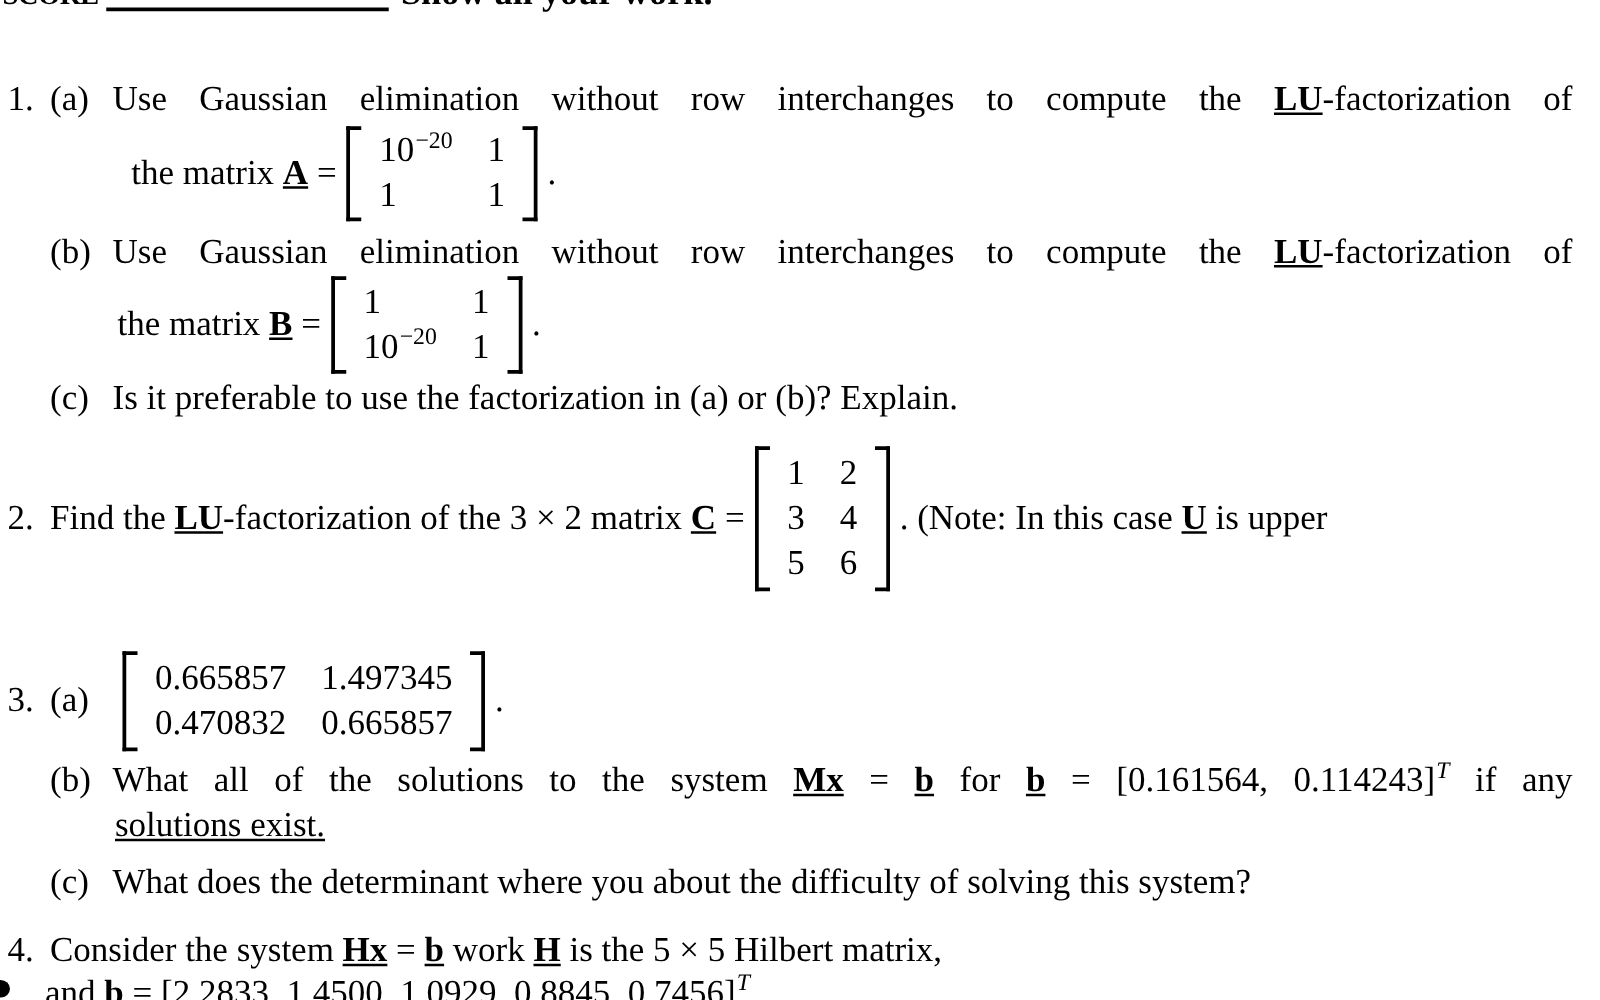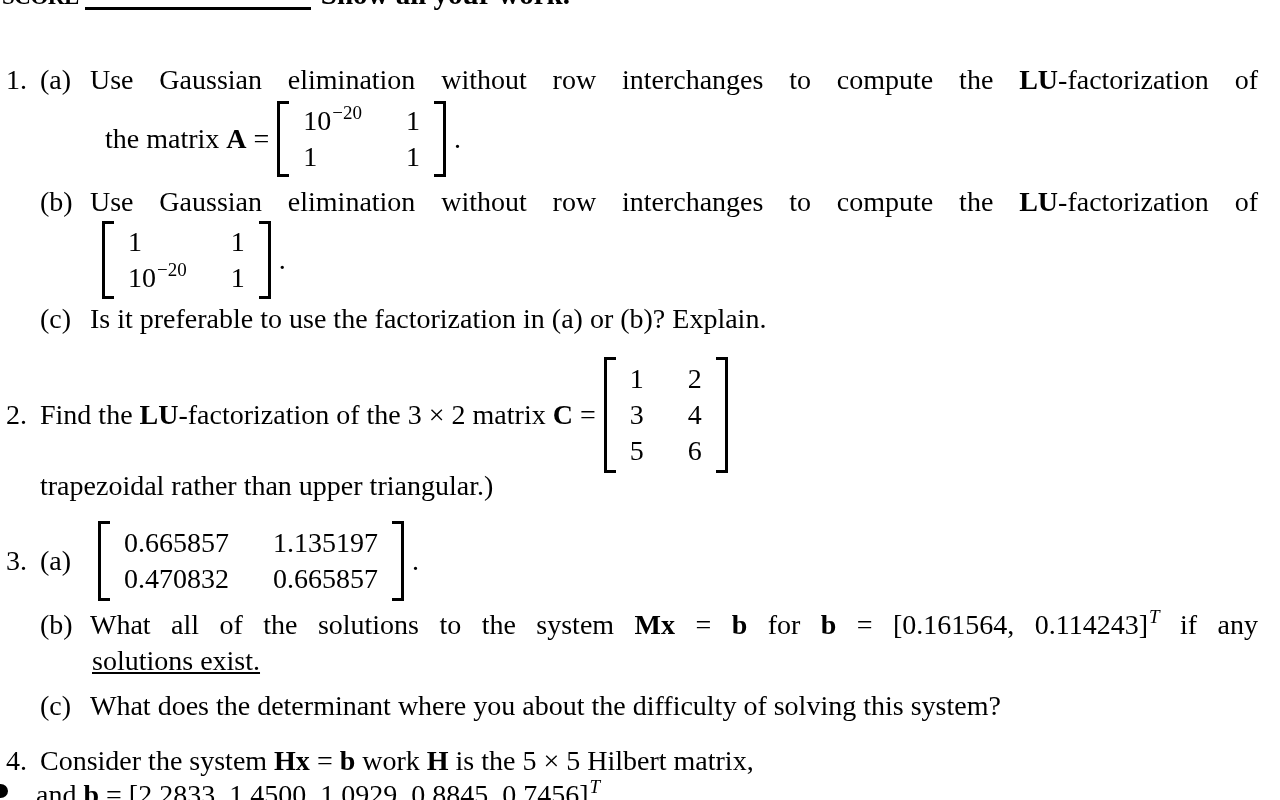--- a/index.html
+++ b/index.html
@@ -8,29 +8,29 @@
     background:#ffffff; color:#000;
     font-family:"Liberation Serif","DejaVu Serif",serif;
     font-size:28px; line-height:32px;
   }
   .abs { position:absolute; }
   .row { position:absolute; display:flex; align-items:center; }
   .num { width:34px; flex:0 0 34px; }
   .lbl { width:50px; flex:0 0 50px; }
   .txt { flex:1 1 auto; }
   .justify { text-align:justify; text-align-last:justify; }
-  .bold { font-weight:bold; }
+  .bold { font-weight:bold;text-decoration:underline; }
   .chunk { white-space:pre; }
   .sup { font-size:19px; position:relative; top:-11px; margin-left:1px; line-height:0; }
   .supT { font-size:19px; font-style:italic; position:relative; top:-11px; margin-left:1px; line-height:0; }
   
   .matrix { display:inline-flex; align-items:stretch; align-self:center; margin:0 8px; }
   .brl { width:9px; border:3px solid #000; border-right:none; }
   .brr { width:9px; border:3px solid #000; border-left:none; }
-  .mxb { display:grid; grid-template-columns:auto auto; column-gap:44px;
+  .mxb { display:grid; grid-template-columns:auto auto; column-gap:28px;
          padding:6px 14px; align-content:center; justify-items:start; line-height:36px; }
   .mxb .cell { display:block; white-space:nowrap; }
   
   .header-line { position:absolute; top:-22px; left:2px; display:flex; align-items:baseline;
                  font-weight:bold; white-space:nowrap; }
   .score { font-size:23px; letter-spacing:-0.5px; }
   .blank-rule { display:inline-block; width:226px; height:4px; border-bottom:3px solid #000;
                 align-self:flex-end; margin:0 10px 3px 6px; }
   .instr { font-size:29px; }
   .artifact { position:absolute; left:-7px; top:784px; width:15px; height:14px;
@@ -67,20 +67,21 @@
     </span>
     <span class="chunk">.</span>
   </div>
 
   <div class="row" style="top:186px; left:40px; width:1218px;">
     <span class="lbl">(b)</span>
     <span class="txt justify"><span>Use Gaussian elimination without row interchanges to compute the </span><span class="bold">LU</span><span>-factorization of</span></span>
   </div>
 
   <div class="row" style="top:220px; left:94px; height:80px;">
+    <span class="chunk"><span>the matrix </span><span class="bold">B</span><span> =</span></span>
     <span class="matrix" style="height:78px;">
       <span class="brl"></span>
       <span class="mxb">
         <span class="cell">1</span>
         <span class="cell">1</span>
         <span class="cell"><span>10</span><span class="sup">−20</span></span>
         <span class="cell">1</span>
       </span>
       <span class="brr"></span>
     </span>
@@ -100,33 +101,31 @@
       <span class="mxb">
         <span class="cell">1</span>
         <span class="cell">2</span>
         <span class="cell">3</span>
         <span class="cell">4</span>
         <span class="cell">5</span>
         <span class="cell">6</span>
       </span>
       <span class="brr"></span>
     </span>
-  </div>
-  <div class="abs" style="top:470px; left:40px;">
-    <span>trapezoidal rather than upper triangular.)</span>
+    <span class="chunk"><span>. (Note: In this case </span><span class="bold">U</span><span> is upper</span></span>
   </div>
 
   <div class="row" style="top:520px; left:6px; height:82px;">
     <span class="num">3.</span>
     <span class="lbl">(a)</span>
     <span class="matrix" style="height:80px;">
       <span class="brl"></span>
       <span class="mxb">
         <span class="cell">0.665857</span>
-        <span class="cell">1.135197</span>
+        <span class="cell">1.497345</span>
         <span class="cell">0.470832</span>
         <span class="cell">0.665857</span>
       </span>
       <span class="brr"></span>
     </span>
     <span class="chunk">.</span>
   </div>
 
   <div class="row" style="top:609px; left:40px; width:1218px;">
     <span class="lbl">(b)</span>

